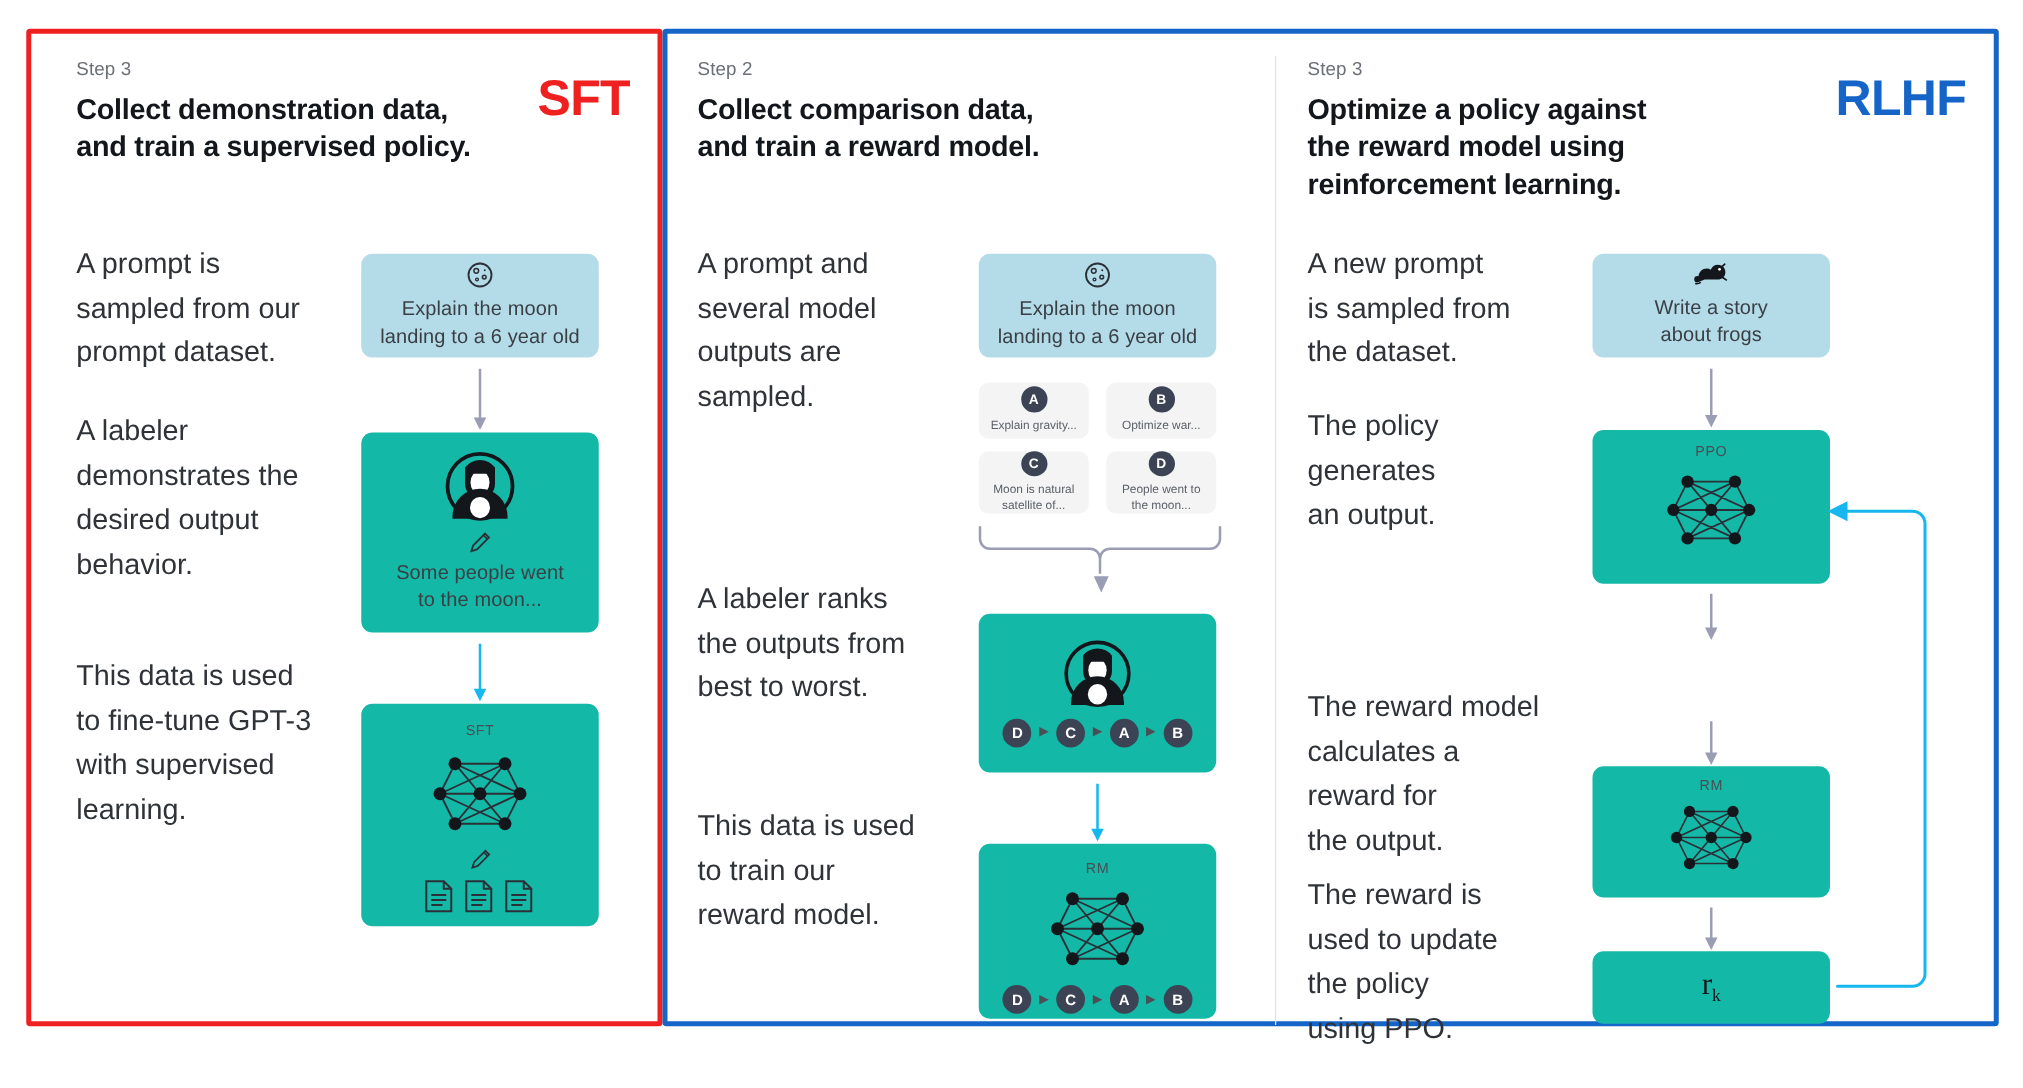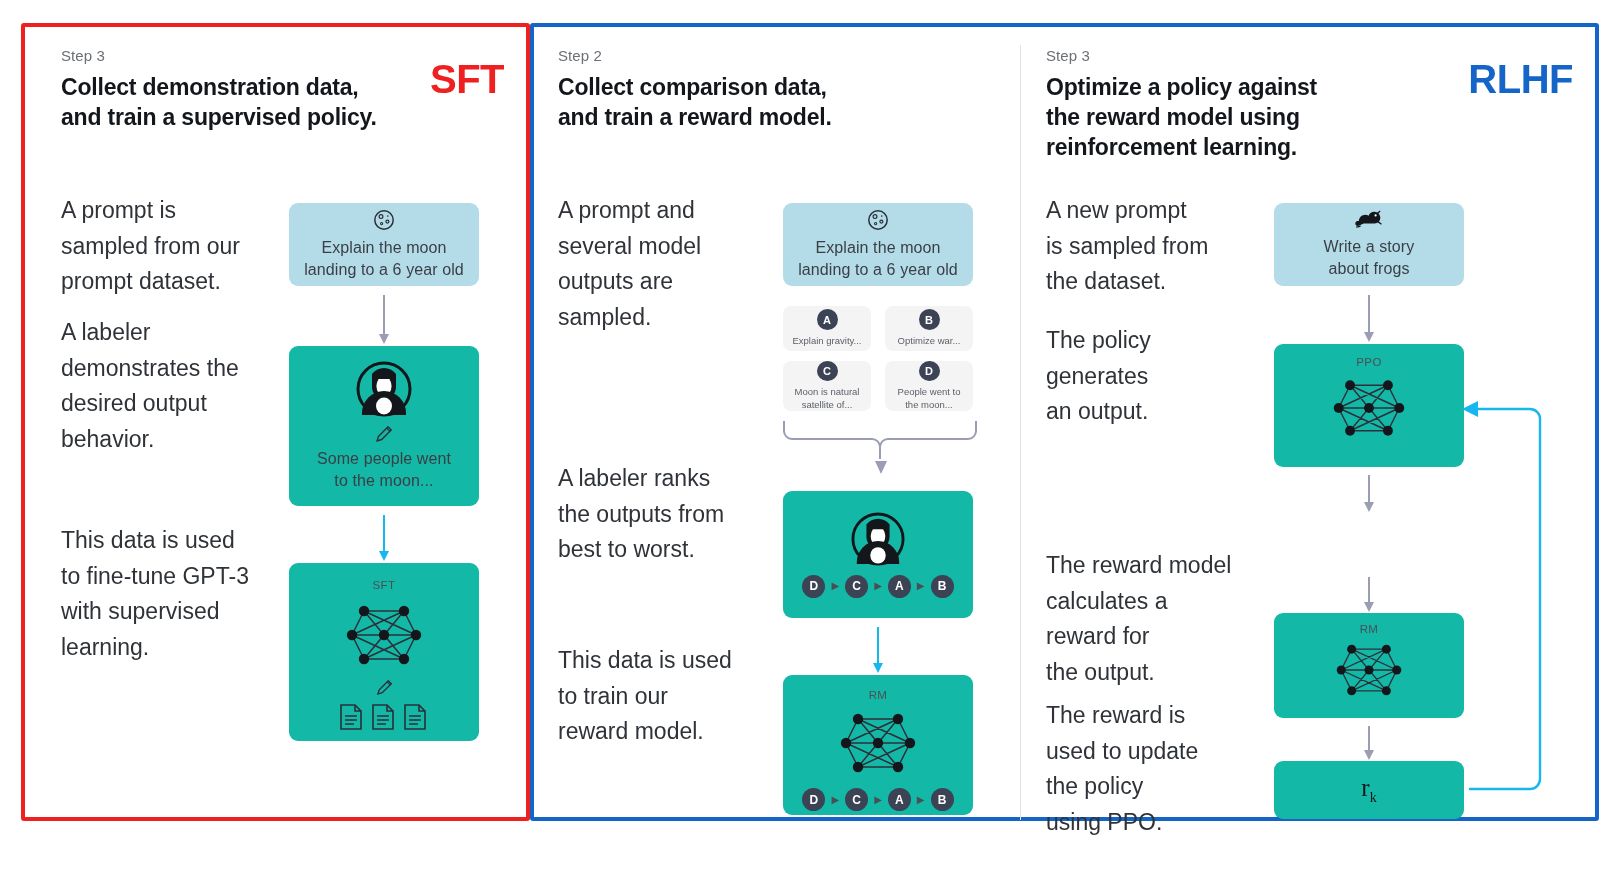--- a/index.html
+++ b/index.html
@@ -97,21 +97,21 @@
     <div class="col-inner">
       <div class="step-label">Step 3</div>
       <div class="step-title">Collect demonstration data,
 and train a supervised policy.</div>
     </div>
     <div class="badge" id="badge-sft">SFT</div>
 
     <div class="txt" style="left:40px;top:170px;width:215px;">A prompt is
 sampled from our
 prompt dataset.</div>
-    <div class="txt" style="left:40px;top:292px;width:225px;">A labeler
+    <div class="txt" style="left:40px;top:304px;width:225px;">A labeler
 demonstrates the
 desired output
 behavior.</div>
     <div class="txt" style="left:40px;top:500px;width:225px;">This data is used
 to fine-tune GPT-3
 with supervised
 learning.</div>
 
     <div class="fbox blue" style="left:268px;top:180px;width:190px;height:83px;">
       <span style="margin-bottom:5px;">

